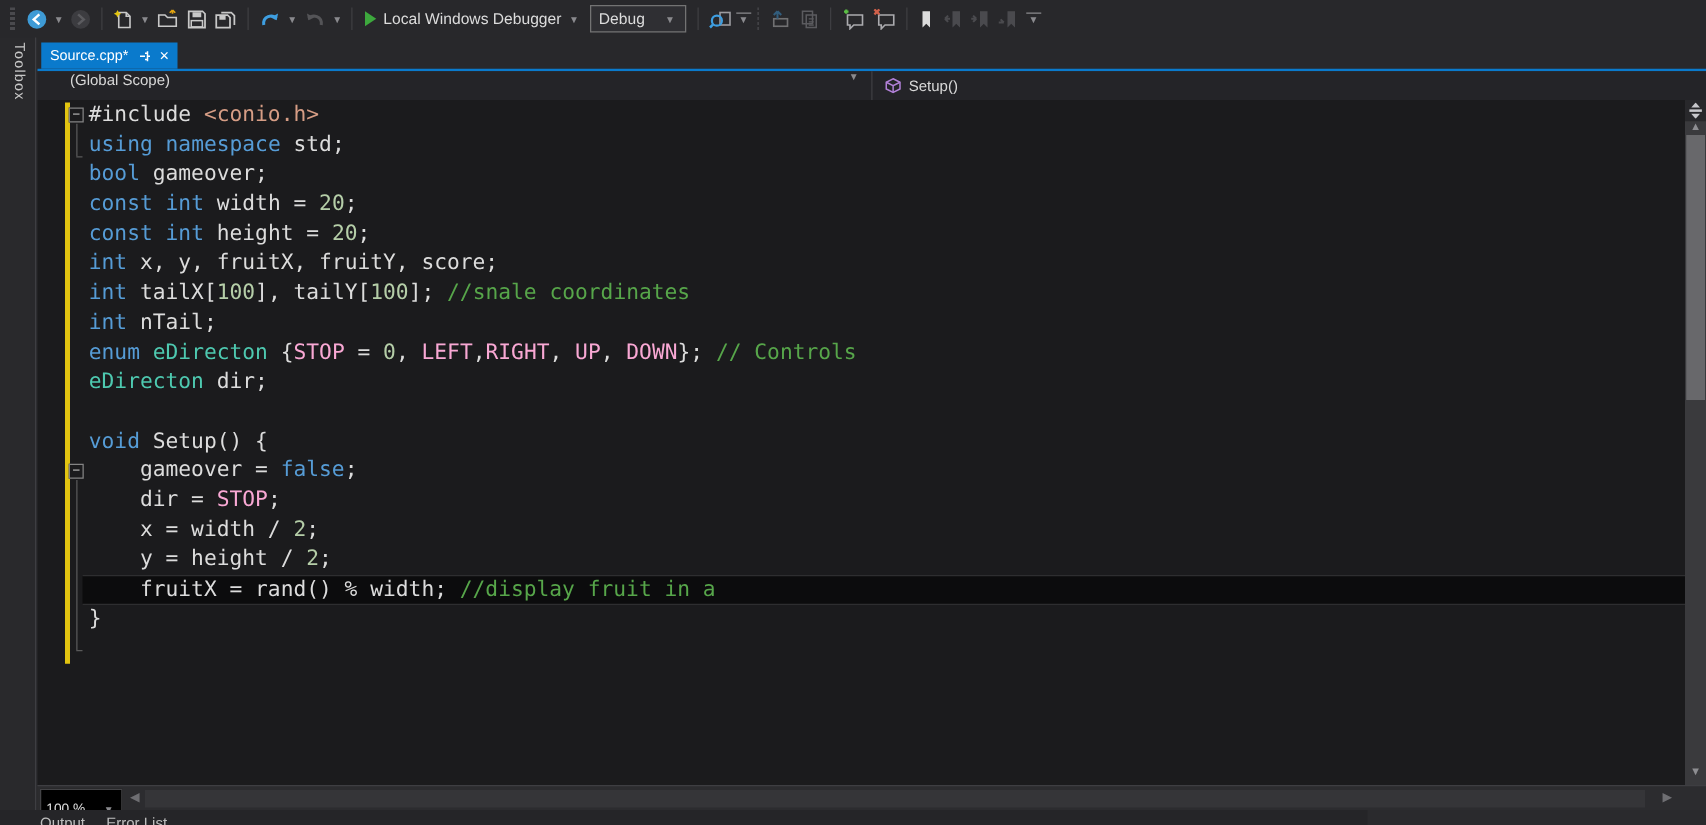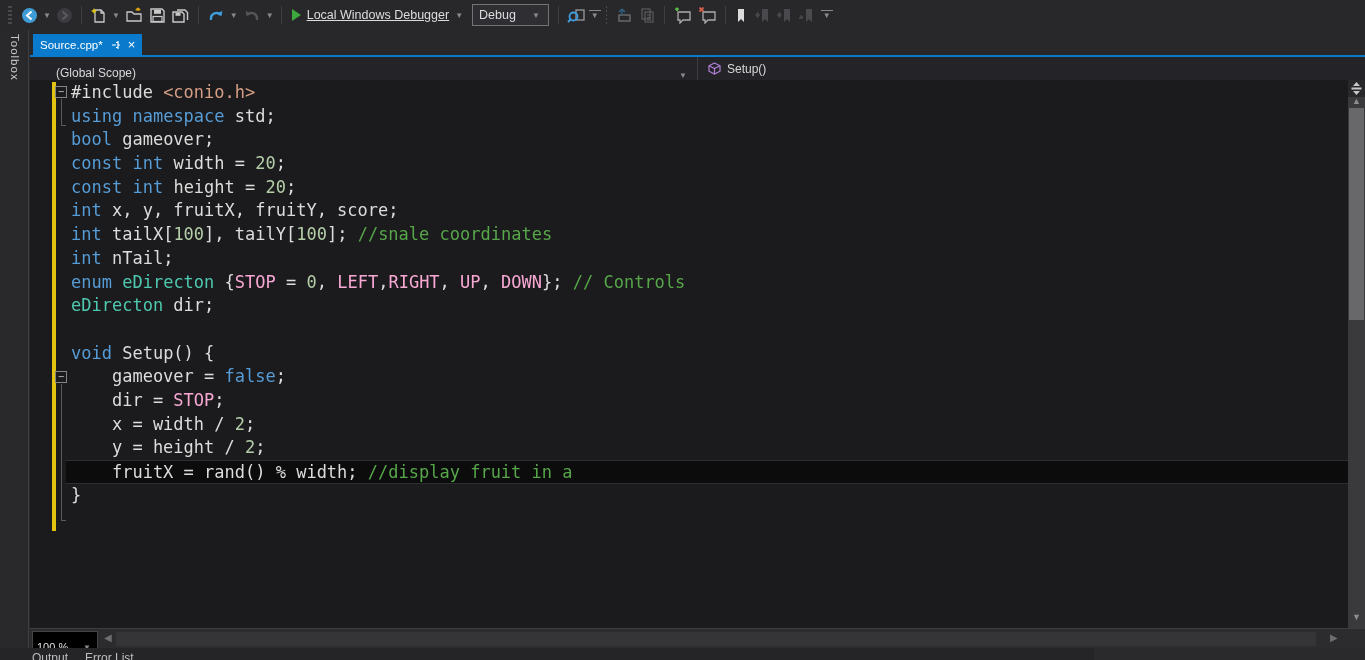--- a/index.html
+++ b/index.html
@@ -7,21 +7,21 @@
               font-family:"Liberation Sans", sans-serif; }
 
   
   #toolbar { position:absolute; left:0; top:0; width:1365px; height:30px;
              background:#28282B; display:flex; align-items:center; padding-left:6px; }
   .tb-btn { height:24px; display:flex; align-items:center; padding:0 3px; border-radius:2px; }
   .tb-caret { color:#8A8A8E; font-size:8px; padding:0 2px; }
   .tb-sep { width:1px; height:18px; background:#3E3E42; margin:0 5px; }
   .tb-grip { width:4px; height:18px; margin:0 6px 0 2px;
              background-image:repeating-linear-gradient(#4a4a4e 0 2px, transparent 2px 4px); }
-  .tb-label { color:#DCDCDC; font-size:12.5px; padding:0 4px;text-decoration:underline; }
+  .tb-label { color:#DCDCDC; font-size:12.5px; padding:0 4px; }
   .combo { display:flex; align-items:center; height:22px; border:1px solid #737373;
            background:#2F2F33; color:#DCDCDC; font-size:12.5px; padding:0 6px; margin:0 4px; }
   .combo .tb-caret { margin-left:14px; }
   .dim { opacity:.45; }
   .play-tri { width:0; height:0; border-left:9px solid #3DA83D; border-top:6px solid transparent;
               border-bottom:6px solid transparent; margin:0 2px; }
 
   
   #left-strip { position:absolute; left:0; top:30px; width:29px; height:630px;
                 background:#29292C; border-right:1px solid #3E3E42; }
@@ -32,21 +32,21 @@
   #tabstrip { position:absolute; left:30px; top:30px; width:1335px; height:25px; background:#28282B; }
   #doc-tab { position:absolute; left:3px; top:4px; height:21px; background:#0A7ACC; color:#fff;
              display:flex; align-items:center; padding:0 7px; font-size:11.5px; }
   #doc-tab .pin { margin-left:8px; }
   #doc-tab .close { margin-left:7px; font-size:13px; line-height:11px; color:#fff; }
   #blue-line { position:absolute; left:30px; top:55px; width:1335px; height:2px; background:#0A7ACC; }
 
   
   #navbar { position:absolute; left:30px; top:57px; width:1335px; height:23px;
             background:#24242780; background:#242428; display:flex; }
-  .nav-left { width:668px; height:23px; display:flex; align-items:flex-end;
+  .nav-left { width:668px; height:23px; display:flex; align-items:flex-start;
               border-right:1px solid #3E3E42; }
   .nav-left .txt { color:#D8D8D8; font-size:12px; padding-left:26px; flex:1; }
   .nav-left .tb-caret { margin-right:8px; }
   .nav-right { flex:1; display:flex; align-items:center; }
   .nav-right .txt { color:#D8D8D8; font-size:12px; margin-left:6px; }
   .nav-right svg { margin-left:10px; }
 
   
   #editor { position:absolute; left:30px; top:80px; width:1335px; height:548px; background:#1B1B1D; }
   #mod-bar { position:absolute; left:22px; top:2px; width:4px; height:449px; background:#E2C410; }

